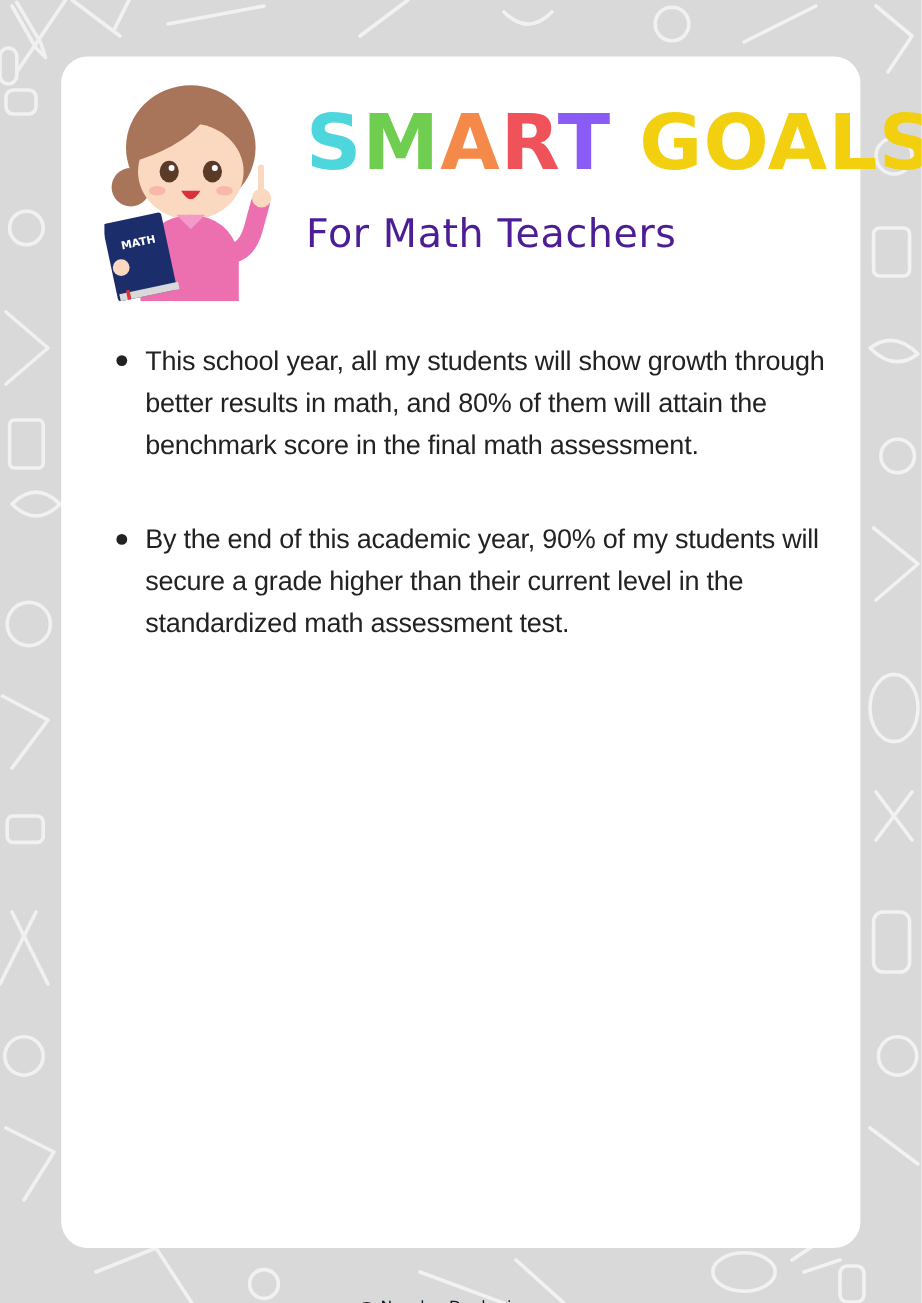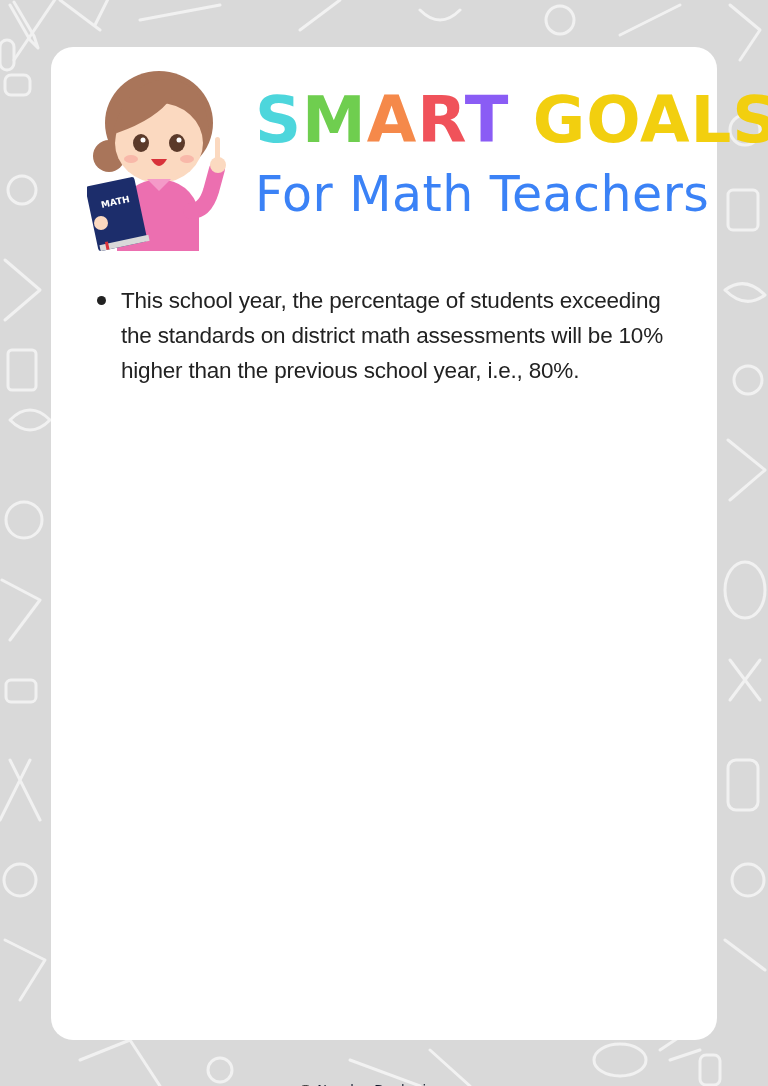--- a/index.html
+++ b/index.html
@@ -15,21 +15,21 @@
     }
     .mascot { position: absolute; left: 36px; top: 14px; width: 150px; height: 190px; }
     .title-smart {
       position: absolute; left: 204px; top: 38px;
       font-family: "DejaVu Sans", sans-serif; font-weight: bold;
       font-size: 64px; letter-spacing: 1px; line-height: 70px; white-space: nowrap;
     }
     .title-sub {
       position: absolute; left: 204px; top: 118px;
       font-family: "DejaVu Sans", sans-serif; font-weight: normal;
-      font-size: 49px; color: #3b82f6; line-height: 60px; white-space: nowrap;
+      font-size: 33px; color: #4c1d95; line-height: 60px; white-space: nowrap;
       letter-spacing: 0.5px;
     }
     .goals { position: absolute; left: 44px; top: 236px; width: 600px; margin: 0; padding: 0; list-style: none; }
     .goal {
       position: relative; padding-left: 26px;
       font-family: "Liberation Sans", sans-serif; font-size: 22.5px; line-height: 35px;
       color: #222222; letter-spacing: -0.2px;
     }
     .goal .dot {
       position: absolute; left: 2px; top: 13px; width: 9px; height: 9px; border-radius: 50%;
@@ -126,20 +126,24 @@
     </g>
     <circle cx="14" cy="162" r="7" fill="#fbd9c0"></circle>
   </svg>
 
   <div class="title-smart" id="smart-title"><span style="color: rgb(77, 214, 220);">S</span><span style="color: rgb(111, 206, 79);">M</span><span style="color: rgb(245, 137, 74);">A</span><span style="color: rgb(240, 82, 90);">R</span><span style="color: rgb(138, 92, 245);">T</span><span style="color: rgb(255, 255, 255);">&nbsp;</span><span style="color: rgb(242, 207, 15);">GOALS</span></div>
   <div class="title-sub">For Math Teachers</div>
 
   <ul class="goals">
     <li class="goal" style="margin-bottom:44px;">
       <span class="dot"></span>
-      <span>This school year, the percentage of students exceeding the standards on district math assessments will be 10% higher than the previous school year, i.e., 80%.</span>
+      <span>This school year, all my students will show growth through better results in math, and 80% of them will attain the benchmark score in the final math assessment.</span>
+    </li>
+    <li class="goal" style="margin-bottom:44px;">
+      <span class="dot"></span>
+      <span>By the end of this academic year, 90% of my students will secure a grade higher than their current level in the standardized math assessment test.</span>
     </li>
   </ul>
 </div>
 
 <div class="footer">
   <span class="copy">C</span><span>NumberDyslexia.com</span>
 </div>
 
 </body></html>

